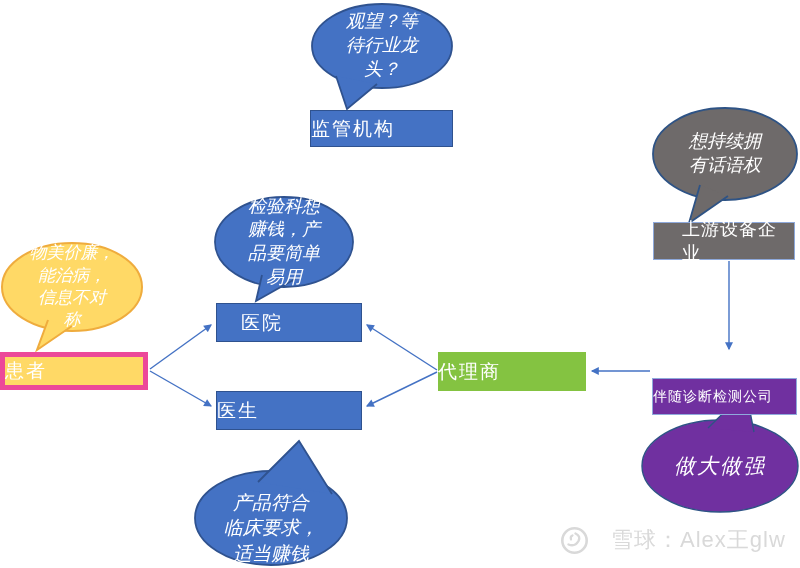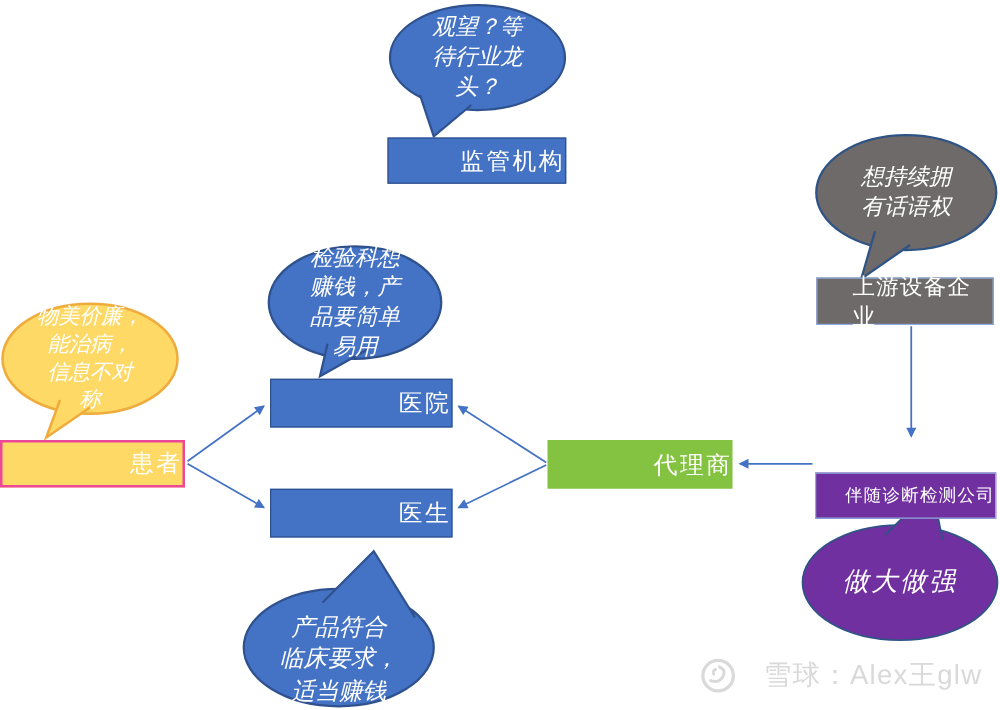--- a/index.html
+++ b/index.html
@@ -2,25 +2,25 @@
 <html><head>
 <meta charset="utf-8">
 <style>
   html,body{margin:0;padding:0;background:#fff;}
   .stage{
     position:relative;width:800px;height:568px;background:#ffffff;overflow:hidden;
     font-family:"Liberation Sans","DejaVu Sans",sans-serif;
   }
   .stage svg.layer{position:absolute;left:0;top:0;}
   .box{
-    position:absolute;box-sizing:border-box;display:flex;align-items:center;justify-content:flex-end;
+    position:absolute;box-sizing:border-box;display:flex;align-items:center;justify-content:flex-start;
     color:#ffffff;font-size:19px;letter-spacing:2px;z-index:2;
   }
   .box.blue{background:#4472C4;border:1.6px solid #2F528F;}
-  .box.yellow{background:#FFD966;border:2px solid #ec4899;}
+  .box.yellow{background:#FFD966;border:5px solid #ec4899;}
   .box.green{background:#84C341;border:none;}
   .box.gray{background:#6E6A6A;border:1.6px solid #8EA9DB;padding-left:28px;}
   .box.purple{background:#7030A0;border:1.6px solid #8FAADC;}
   .callout-text{
     position:absolute;display:flex;align-items:center;justify-content:center;text-align:center;
     color:#ffffff;white-space:pre-line;line-height:1.32;z-index:3;font-size:18px;font-style:italic;
   }
   .watermark{
     position:absolute;left:560px;top:525px;display:flex;align-items:center;gap:22px;z-index:4;
     color:#d9d9d9;font-size:22px;letter-spacing:1px;
@@ -62,21 +62,21 @@
     <line x1="437" y1="370" x2="367" y2="325" stroke="#4472C4" stroke-width="1.4" marker-end="url(#ah)"></line>
     <line x1="437" y1="372" x2="367" y2="406" stroke="#4472C4" stroke-width="1.4" marker-end="url(#ah)"></line>
     <line x1="650" y1="371" x2="592" y2="371" stroke="#4472C4" stroke-width="1.4" marker-end="url(#ah)"></line>
     <line x1="729" y1="261" x2="729" y2="349" stroke="#4472C4" stroke-width="1.4" marker-end="url(#ah)"></line>
   </svg>
 
   <div class="box blue" style="left:310px;top:110px;width:143px;height:37px;">
     <span>监管机构</span>
   </div>
 
-  <div class="box blue" style="left:216px;top:303px;width:146px;height:39px;">
+  <div class="box blue" style="left:216px;top:303px;width:146px;height:39px;padding-left:24px;">
     <span>医院</span>
   </div>
 
   <div class="box blue" style="left:216px;top:391px;width:146px;height:39px;">
     <span>医生</span>
   </div>
 
   <div class="box yellow" style="left:0px;top:352px;width:148px;height:38px;">
     <span>患者</span>
   </div>

